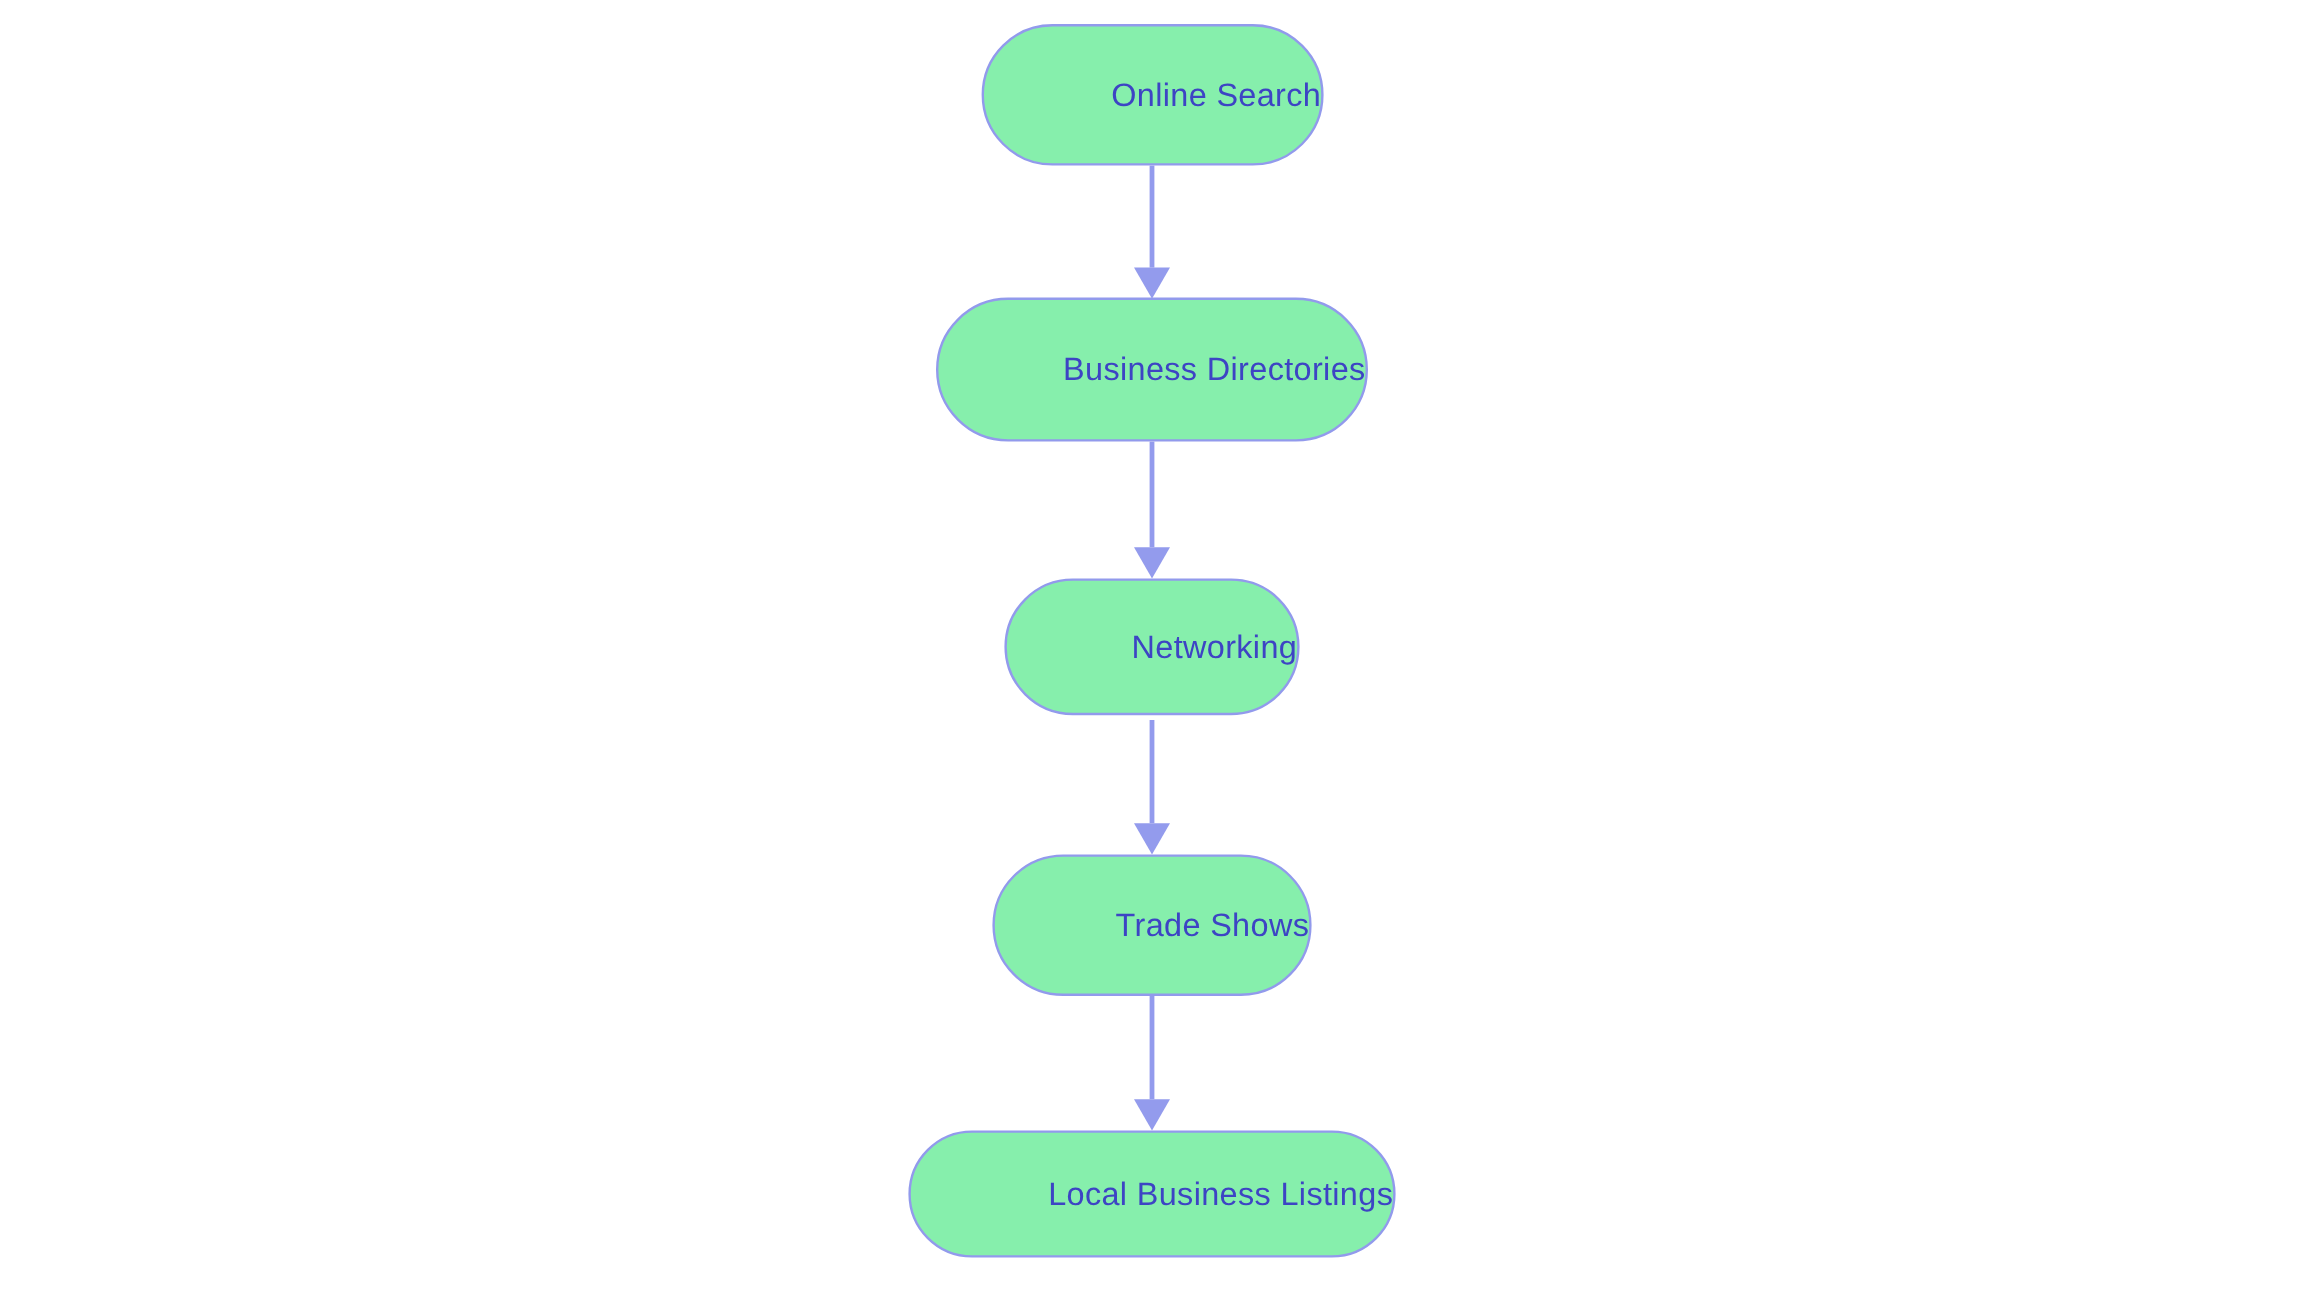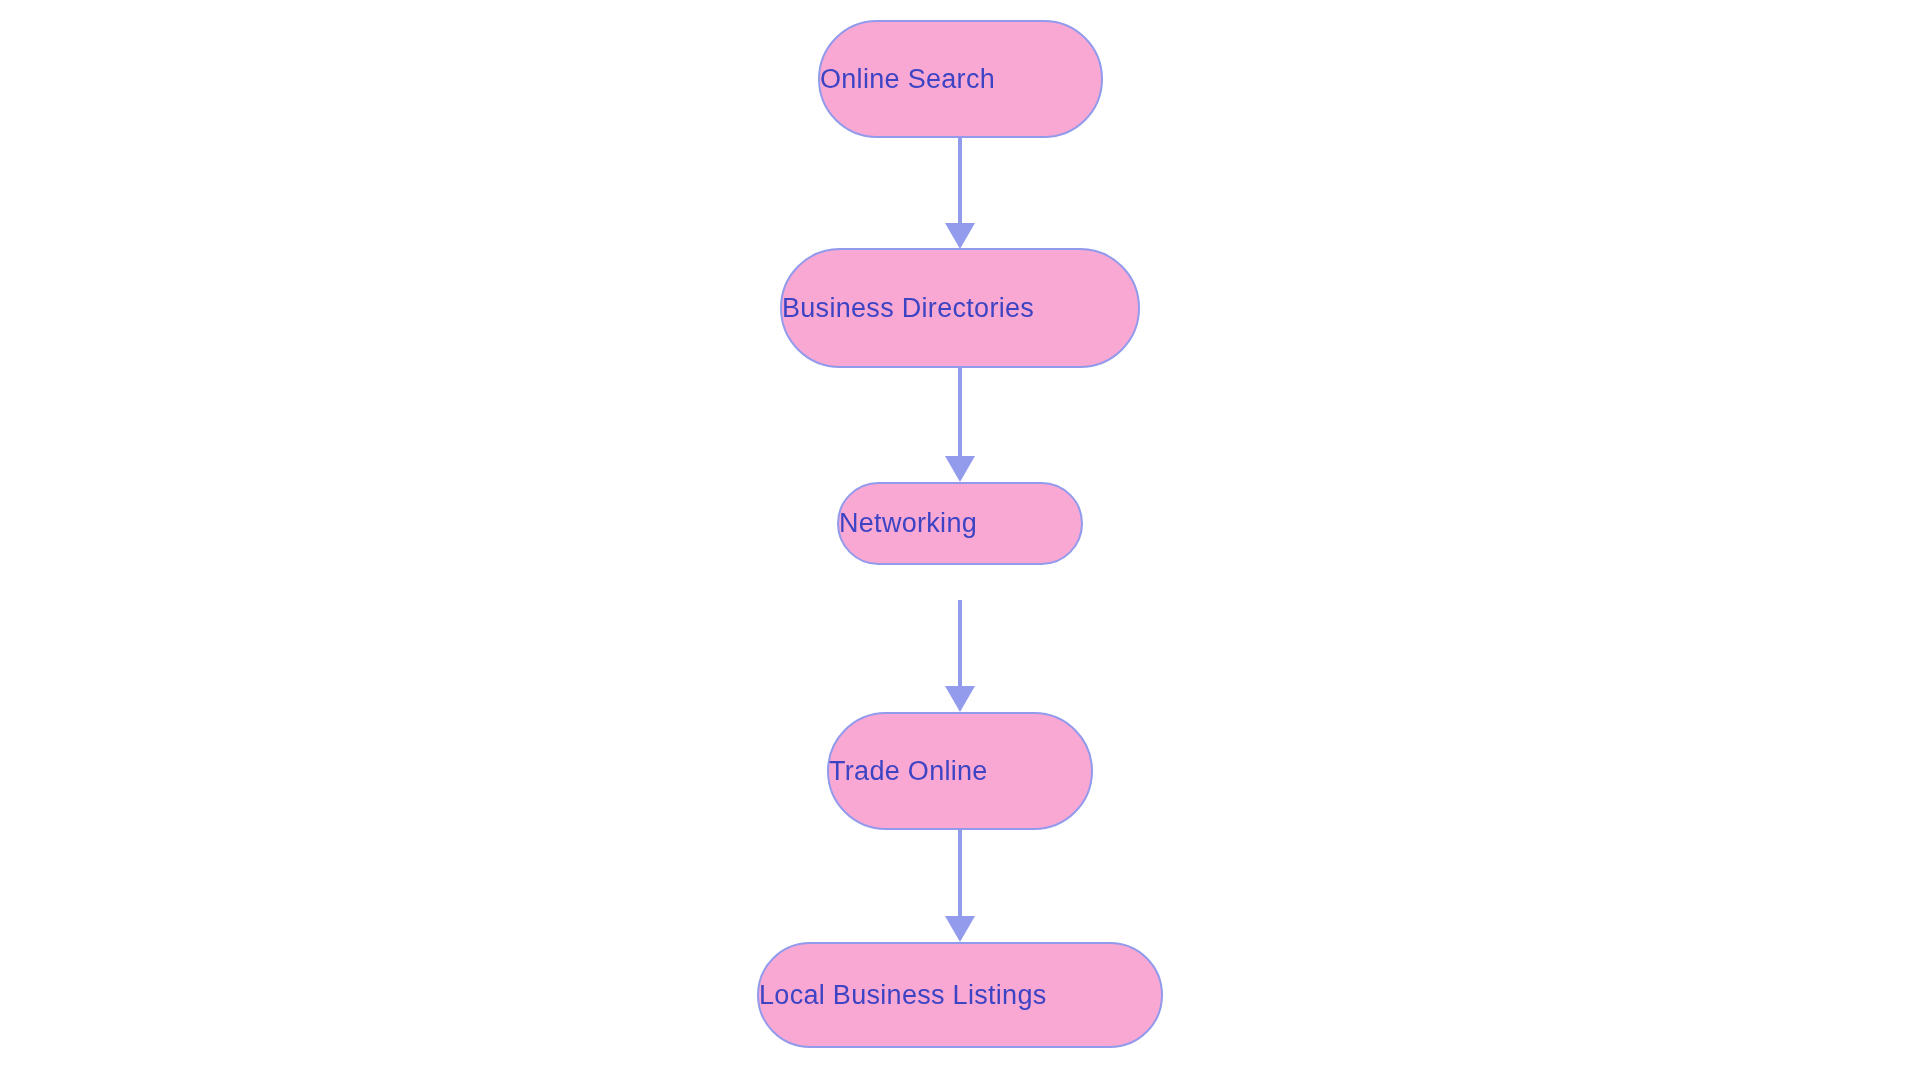--- a/index.html
+++ b/index.html
@@ -11,26 +11,26 @@
     position: relative;
     width: 1920px;
     height: 1083px;
     background: #ffffff;
     overflow: hidden;
     font-family: "Liberation Sans", "DejaVu Sans", sans-serif;
   }
   .flow-node {
     position: absolute;
     box-sizing: border-box;
-    background: #f9a8d4;
+    background: #86efac;
     border: 2px solid #929aec;
     border-radius: 60px;
     display: flex;
     align-items: center;
-    justify-content: flex-start;
+    justify-content: flex-end;
   }
   .flow-node .node-label {
     color: #3d44c4;
     font-size: 27px;
     letter-spacing: 0.3px;
     white-space: nowrap;
     text-align: center;
   }
   .flow-arrow {
     position: absolute;
@@ -47,21 +47,21 @@
   .flow-arrow .arrow-head {
     width: 0;
     height: 0;
     border-left: 15px solid transparent;
     border-right: 15px solid transparent;
     border-top: 26px solid #939bed;
   }
   
   #node-0 { left: 818px; top: 20px;  width: 285px; height: 118px; }
   #node-1 { left: 780px; top: 248px; width: 360px; height: 120px; }
-  #node-2 { left: 837px; top: 482px; width: 246px; height: 83px; }
+  #node-2 { left: 837px; top: 482px; width: 246px; height: 114px; }
   #node-3 { left: 827px; top: 712px; width: 266px; height: 118px; }
   #node-4 { left: 757px; top: 942px; width: 406px; height: 106px; }
   
   #arrow-0 { left: 945px; top: 138px; height: 111px; }
   #arrow-1 { left: 945px; top: 368px; height: 114px; }
   #arrow-2 { left: 945px; top: 600px; height: 112px; }
   #arrow-3 { left: 945px; top: 830px; height: 112px; }
 </style>
 </head>
 <body>
@@ -89,21 +89,21 @@
   <div class="flow-node" id="node-2">
     <span class="node-label">Networking</span>
   </div>
 
   <div class="flow-arrow" id="arrow-2">
     <div class="arrow-line"></div>
     <div class="arrow-head"></div>
   </div>
 
   <div class="flow-node" id="node-3">
-    <span class="node-label">Trade Online</span>
+    <span class="node-label">Trade Shows</span>
   </div>
 
   <div class="flow-arrow" id="arrow-3">
     <div class="arrow-line"></div>
     <div class="arrow-head"></div>
   </div>
 
   <div class="flow-node" id="node-4">
     <span class="node-label">Local Business Listings</span>
   </div>

